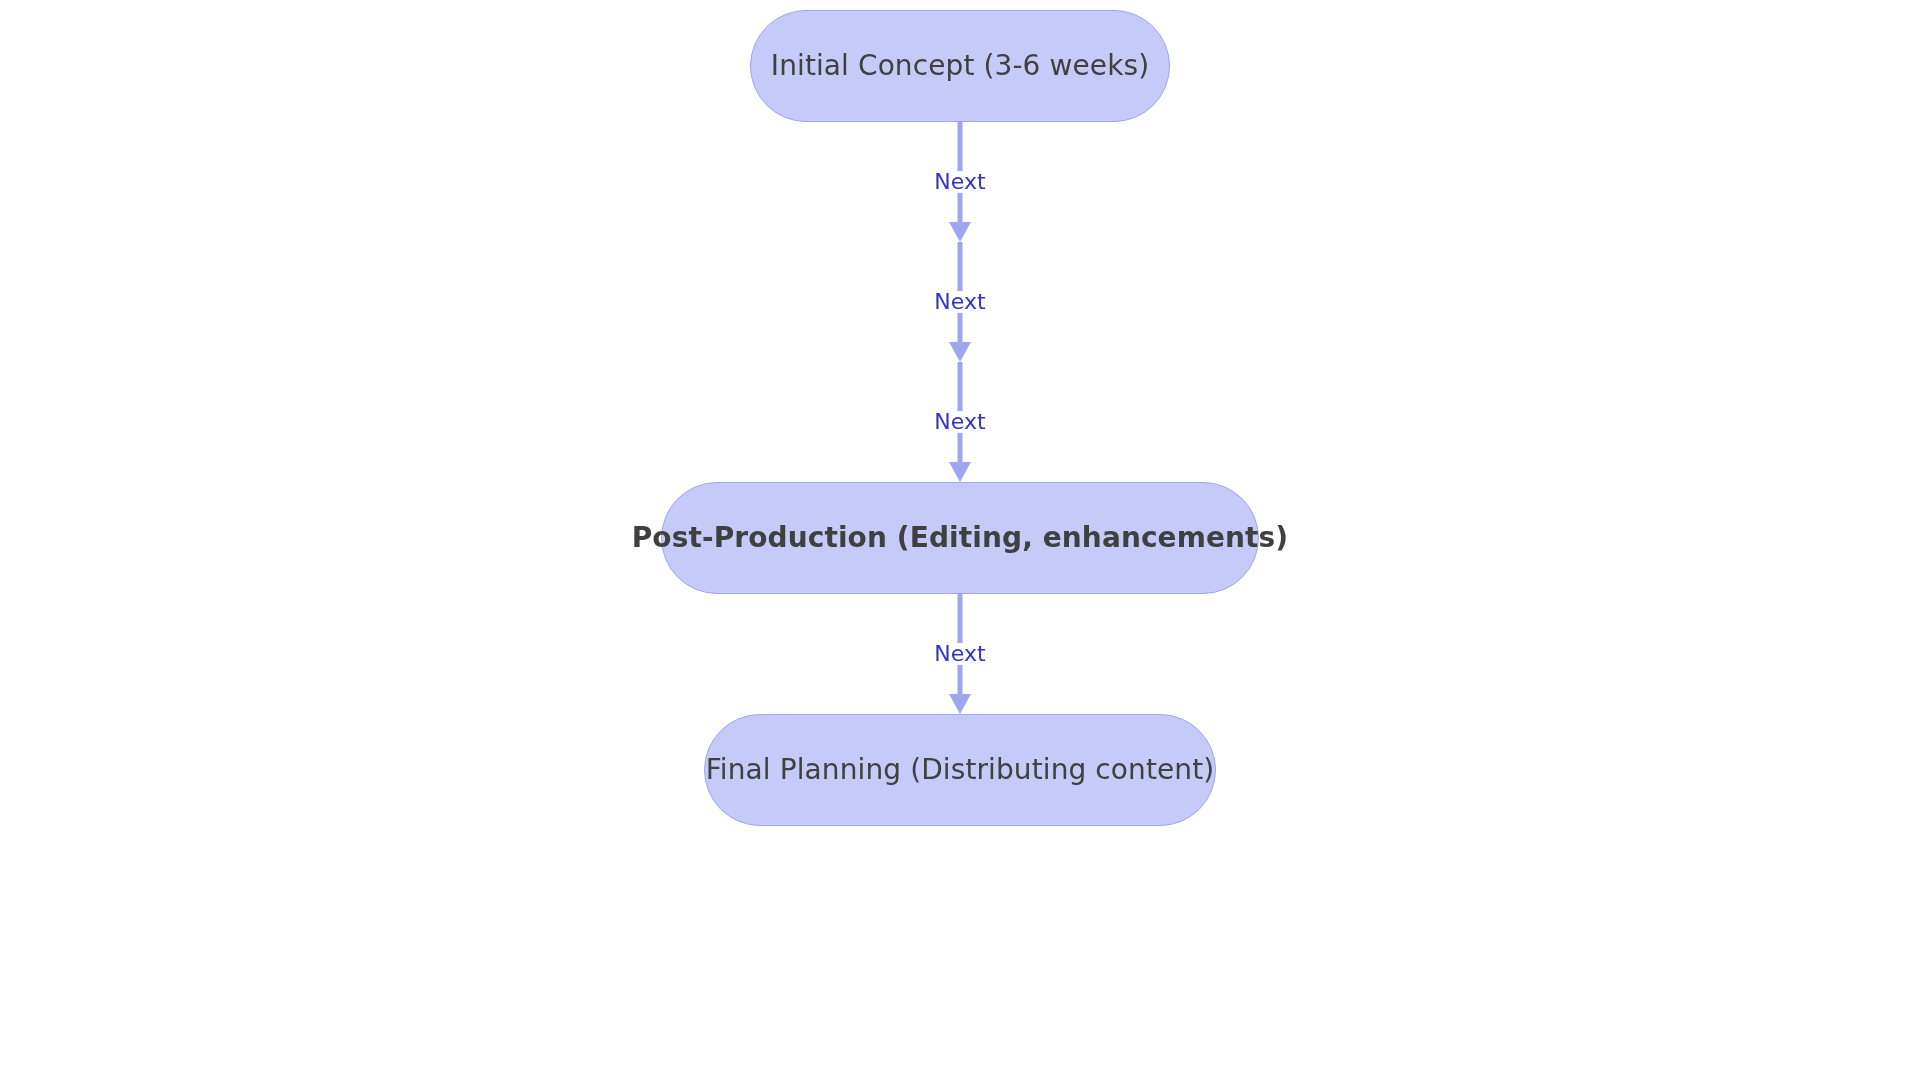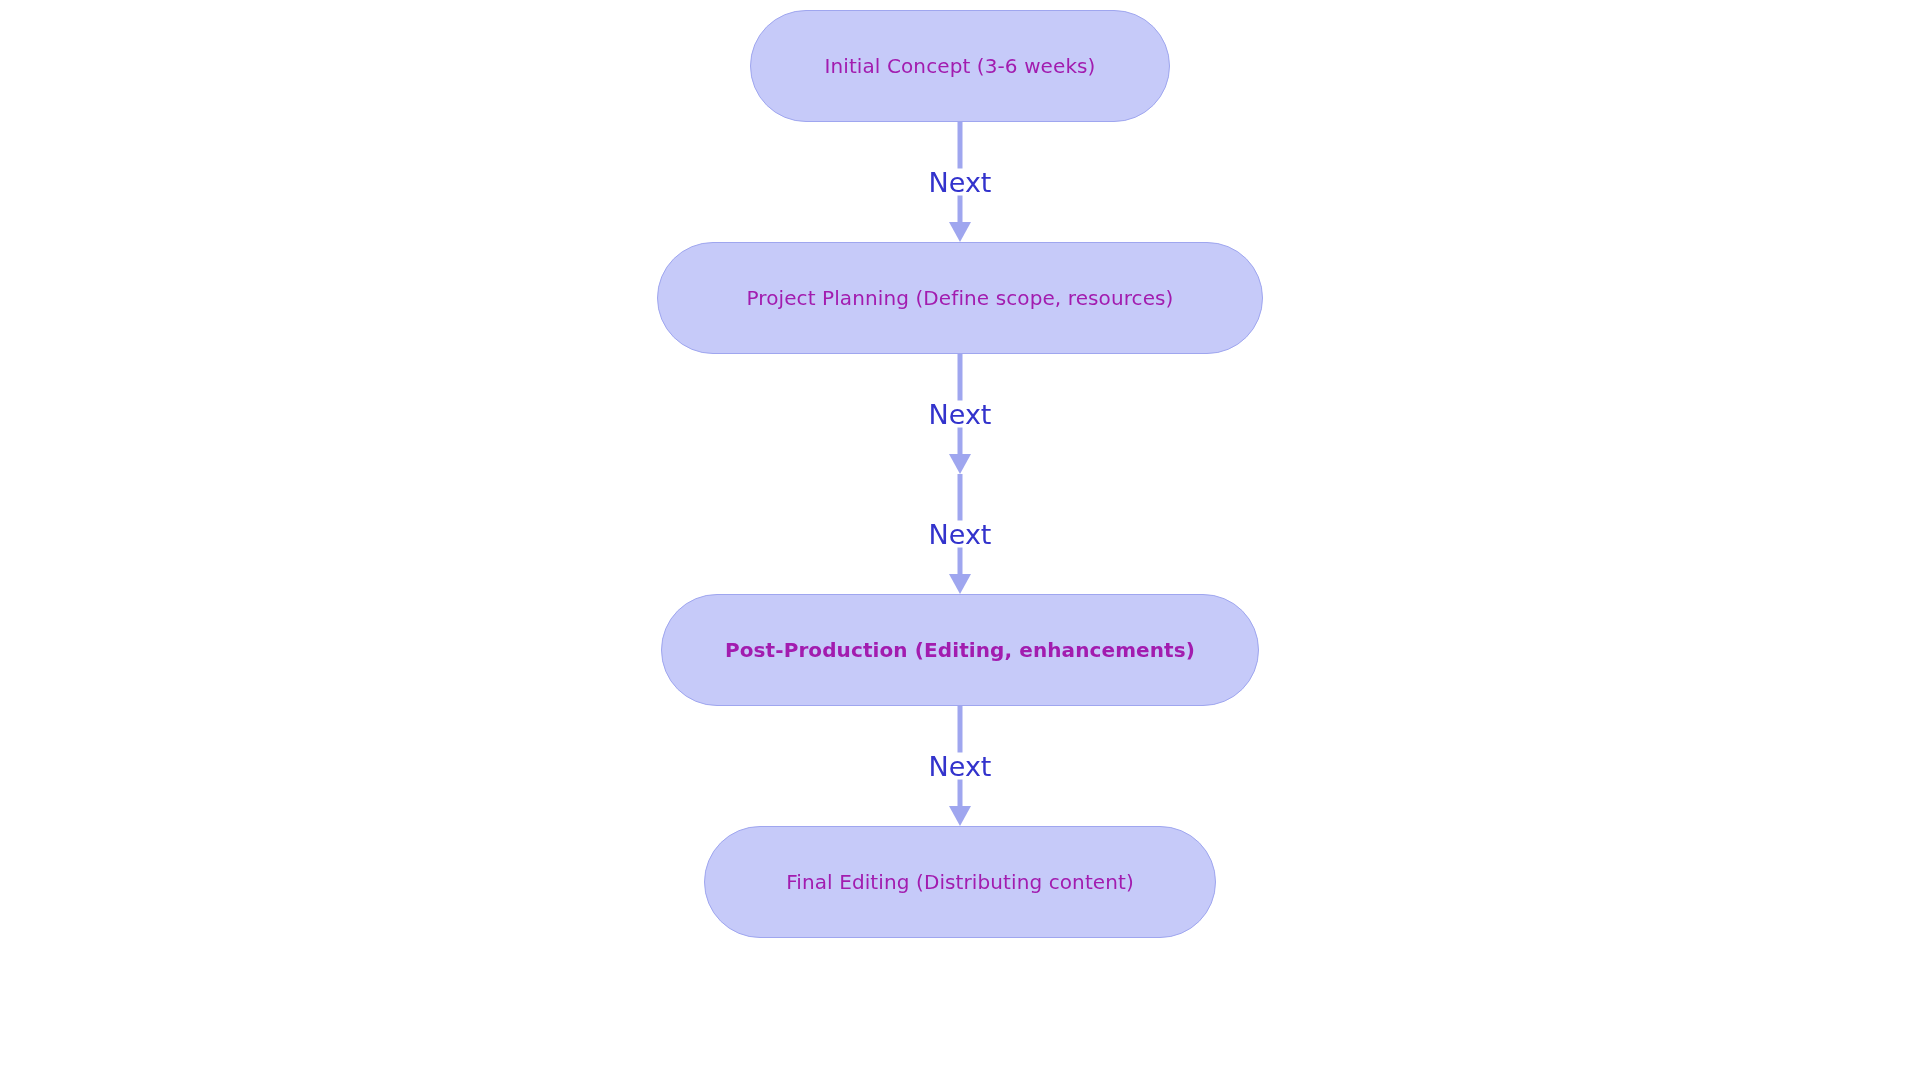--- a/index.html
+++ b/index.html
@@ -30,22 +30,22 @@
     border-radius: 60px;
     height: 112px;
     display: flex;
     align-items: center;
     justify-content: center;
     position: relative;
     z-index: 2;
     padding: 0 46px;
   }
   .node-label {
-    color: #a21caf;
-    font-size: 20px;
+    color: #404040;
+    font-size: 28px;
     line-height: 1;
     white-space: nowrap;
     letter-spacing: 0.1px;
   }
 
   
   .node.n0 { width: 420px; }
   .node.n1 { width: 606px; }
   .node.n2 { width: 484px; }
   .node.n3 { width: 598px; font-weight: bold; }
@@ -79,21 +79,21 @@
     border-left: 11px solid transparent;
     border-right: 11px solid transparent;
     border-top: 20px solid #9fa6ef;
   }
   .edge-label {
     position: absolute;
     left: 50%;
     top: 50%;
     transform: translate(-50%, -50%);
     color: #3333cc;
-    font-size: 27px;
+    font-size: 22px;
     line-height: 1;
     white-space: nowrap;
     z-index: 3;
     padding: 0 2px;
     background: #ffffff;
   }
 
   
   #flowchart { padding-top: 10px; }
 </style>
@@ -105,23 +105,20 @@
   <div class="node n0">
     <span class="node-label">Initial Concept (3-6 weeks)</span>
   </div>
 
   <div class="edge">
     <div class="edge-line"></div>
     <div class="edge-arrow"></div>
     <span class="edge-label">Next</span>
   </div>
 
-  <div class="node n1">
-    <span class="node-label">Project Planning (Define scope, resources)</span>
-  </div>
 
   <div class="edge">
     <div class="edge-line"></div>
     <div class="edge-arrow"></div>
     <span class="edge-label">Next</span>
   </div>
 
 
   <div class="edge">
     <div class="edge-line"></div>
@@ -133,16 +130,16 @@
     <span class="node-label">Post-Production (Editing, enhancements)</span>
   </div>
 
   <div class="edge">
     <div class="edge-line"></div>
     <div class="edge-arrow"></div>
     <span class="edge-label">Next</span>
   </div>
 
   <div class="node n4">
-    <span class="node-label">Final Editing (Distributing content)</span>
+    <span class="node-label">Final Planning (Distributing content)</span>
   </div>
 
 </div>
 
 </body></html>

